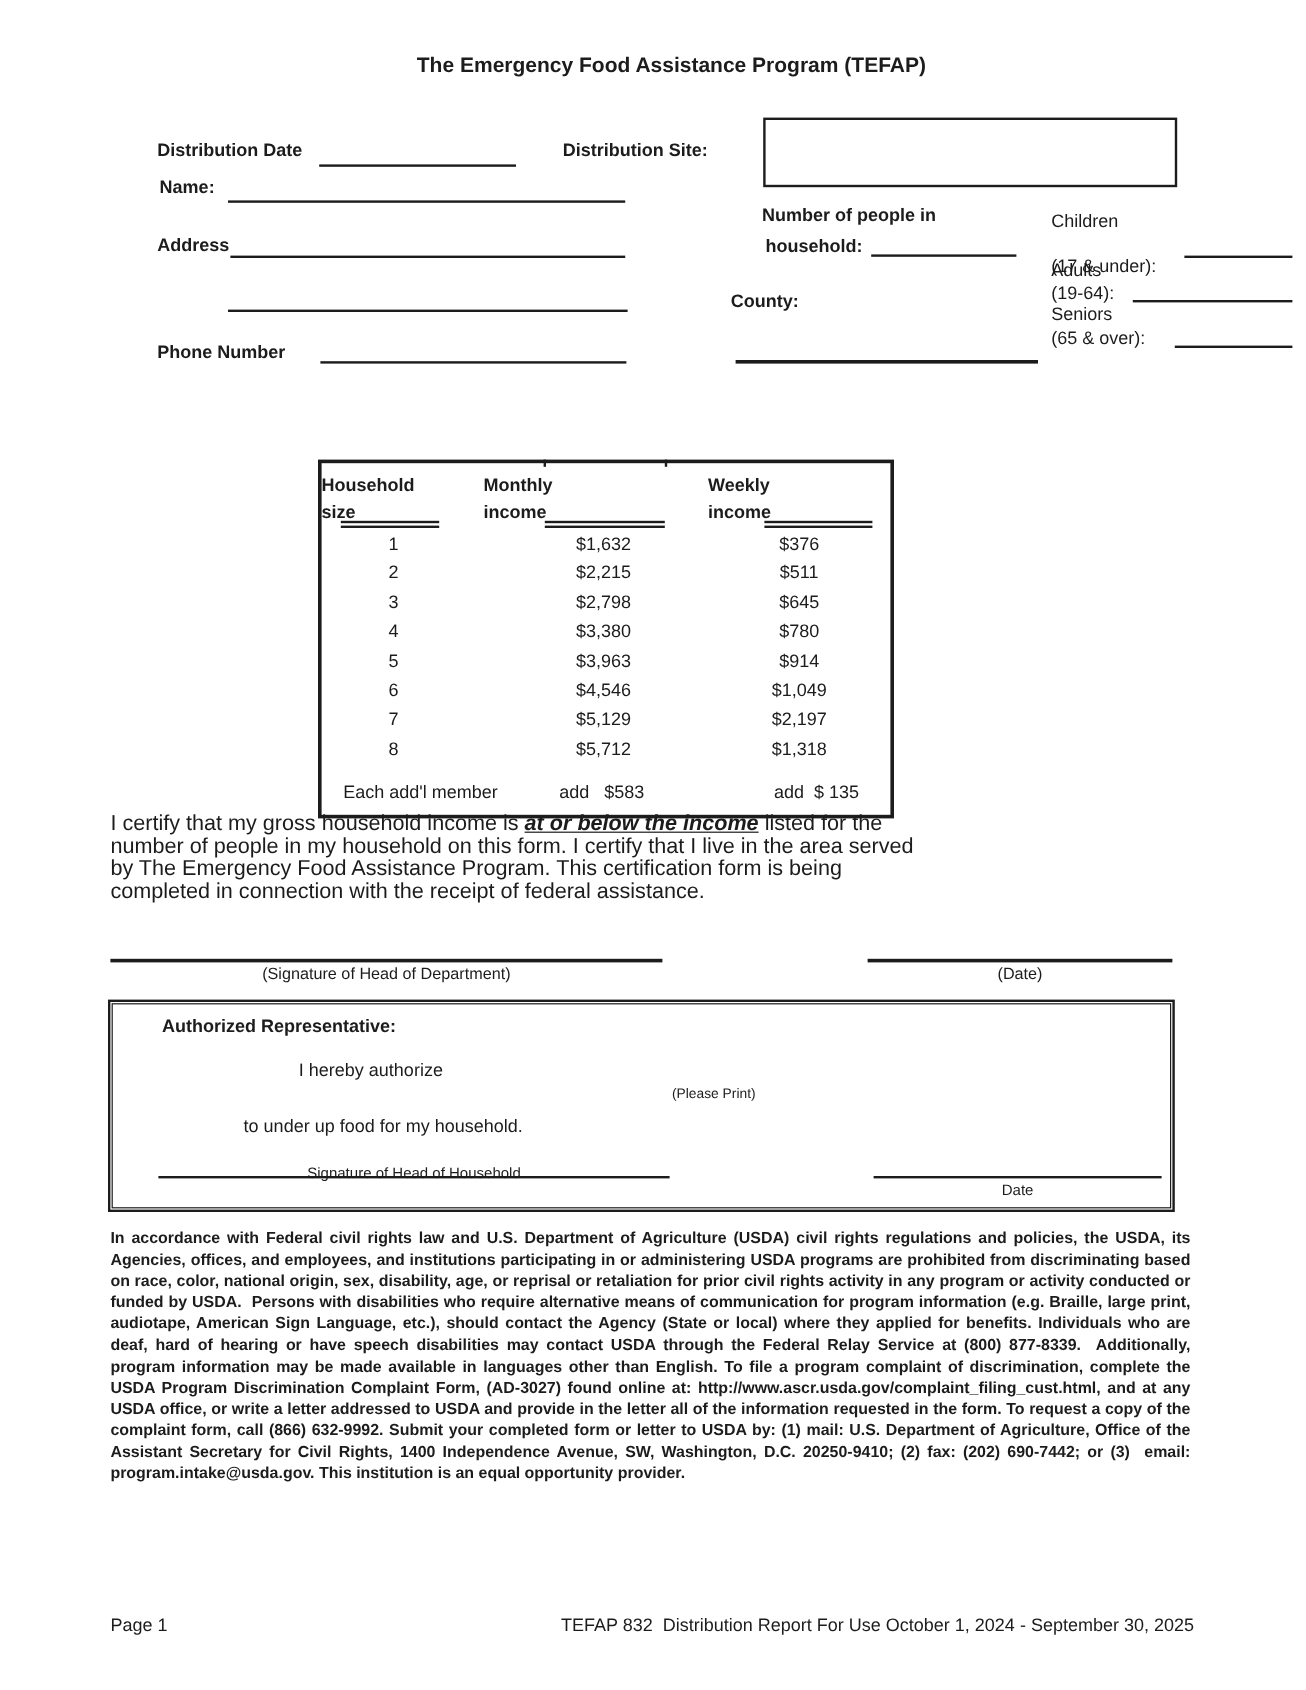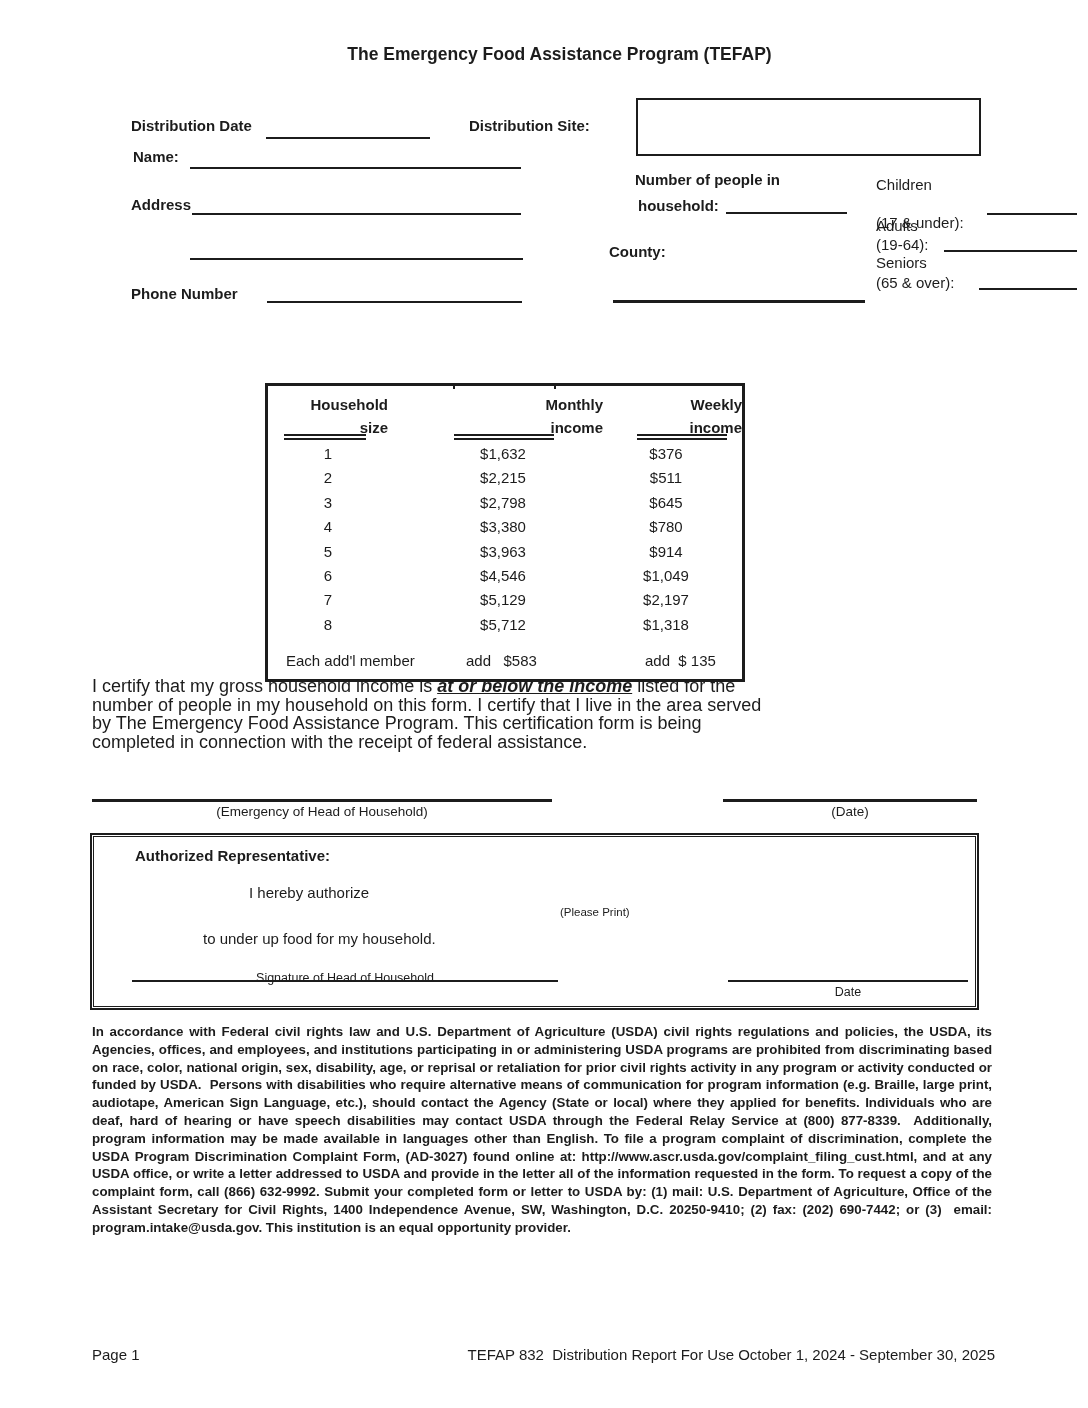--- a/index.html
+++ b/index.html
@@ -15,21 +15,21 @@
 
   .title { left:0; right:0; top:44px; text-align:center; font-size:17.5px; font-weight:bold;margin-left:31px; }
   .subtitle { left:0; right:0; top:71px; text-align:center; font-size:13px; font-weight:bold; }
 
   .site-box { left:636px; top:98px; width:341px; height:54px; border:2px solid #1c1c1c; background:#fff; }
 
   .intro { left:92px; top:323px; width:884px; font-size:13.5px; line-height:20.5px; white-space:pre-wrap; }
 
   
   .income-table { left:265px; top:383px; width:480px; height:299px; border:3px solid #1c1c1c; box-sizing:border-box; }
-  .th { position:absolute; top:7px; text-align:right; font-size:15px; font-weight:bold; line-height:23px; white-space:pre-line; }
+  .th { position:absolute; top:7px; text-align:left; font-size:15px; font-weight:bold; line-height:23px; white-space:pre-line; }
   .c0 { left:0; width:120px; }
   .c1 { left:135px; width:200px; }
   .c2 { left:322px; width:152px; }
   .dbl { position:absolute; top:48px; height:6px; box-sizing:border-box; border-top:2px solid #1c1c1c; border-bottom:2px solid #1c1c1c; }
   .dbl.d0 { left:16px; width:82px; }
   .dbl.d1 { left:186px; width:100px; }
   .dbl.d2 { left:369px; width:90px; }
   .tick { position:absolute; top:-3px; width:2px; height:6px; background:#1c1c1c; }
   .rows-host { position:absolute; top:56px; left:0; width:100%; }
   .trow { position:relative; height:24.4px; }
@@ -161,21 +161,21 @@
     <div class="tfoot">
       <span class="fl">Each add'l member</span>
       <span class="fm">add   $583</span>
       <span class="fw">add  $ 135</span>
     </div>
   </div>
 
   <div class="abs cert"><span>I certify that my gross household income is </span><span class="emph">at or below the income</span><span>  listed for the number of people in my household on this form. I certify that I live in the area served by The Emergency Food Assistance Program. This certification form is being completed in connection with the receipt of federal assistance.</span></div>
 
   <div class="line" style="left:92px; top:799px; width:460px; height:3px;"></div>
-  <div class="abs sig-label" style="left:92px; top:804px; width:460px; text-align:center;">(Emergency of Head of Household)</div>
+  <div class="abs sig-label" style="left:92px; top:804px; width:460px; text-align:center;">(Signature of Head of Department)</div>
   <div class="line" style="left:723px; top:799px; width:254px; height:3px;"></div>
   <div class="abs sig-label" style="left:723px; top:804px; width:254px; text-align:center;">(Date)</div>
 
   <div class="abs auth-box">
     <div class="auth-heading">Authorized Representative:</div>
     <div class="auth-t1">I hereby authorize</div>
     <div class="auth-pp">(Please Print)</div>
     <div class="auth-t2">to under up food for my household.</div>
     <div class="auth-sline"></div>
     <div class="auth-slabel">Signature of Head of Household</div>

